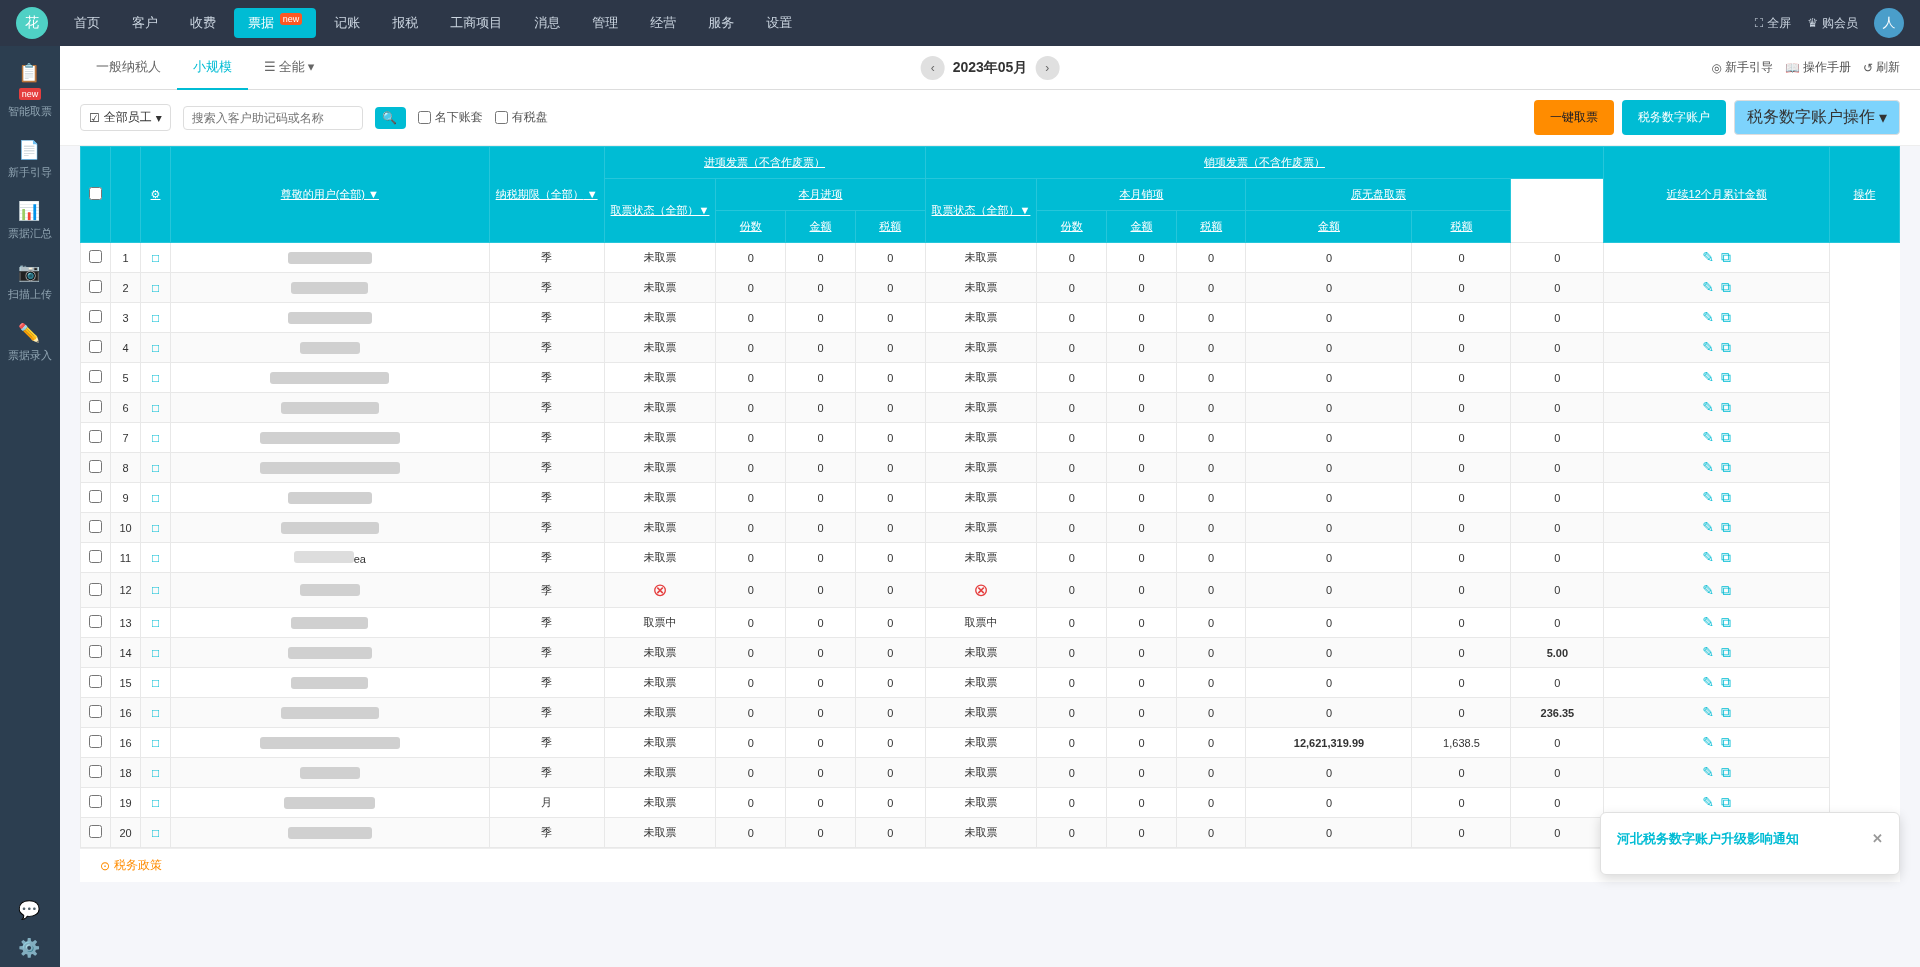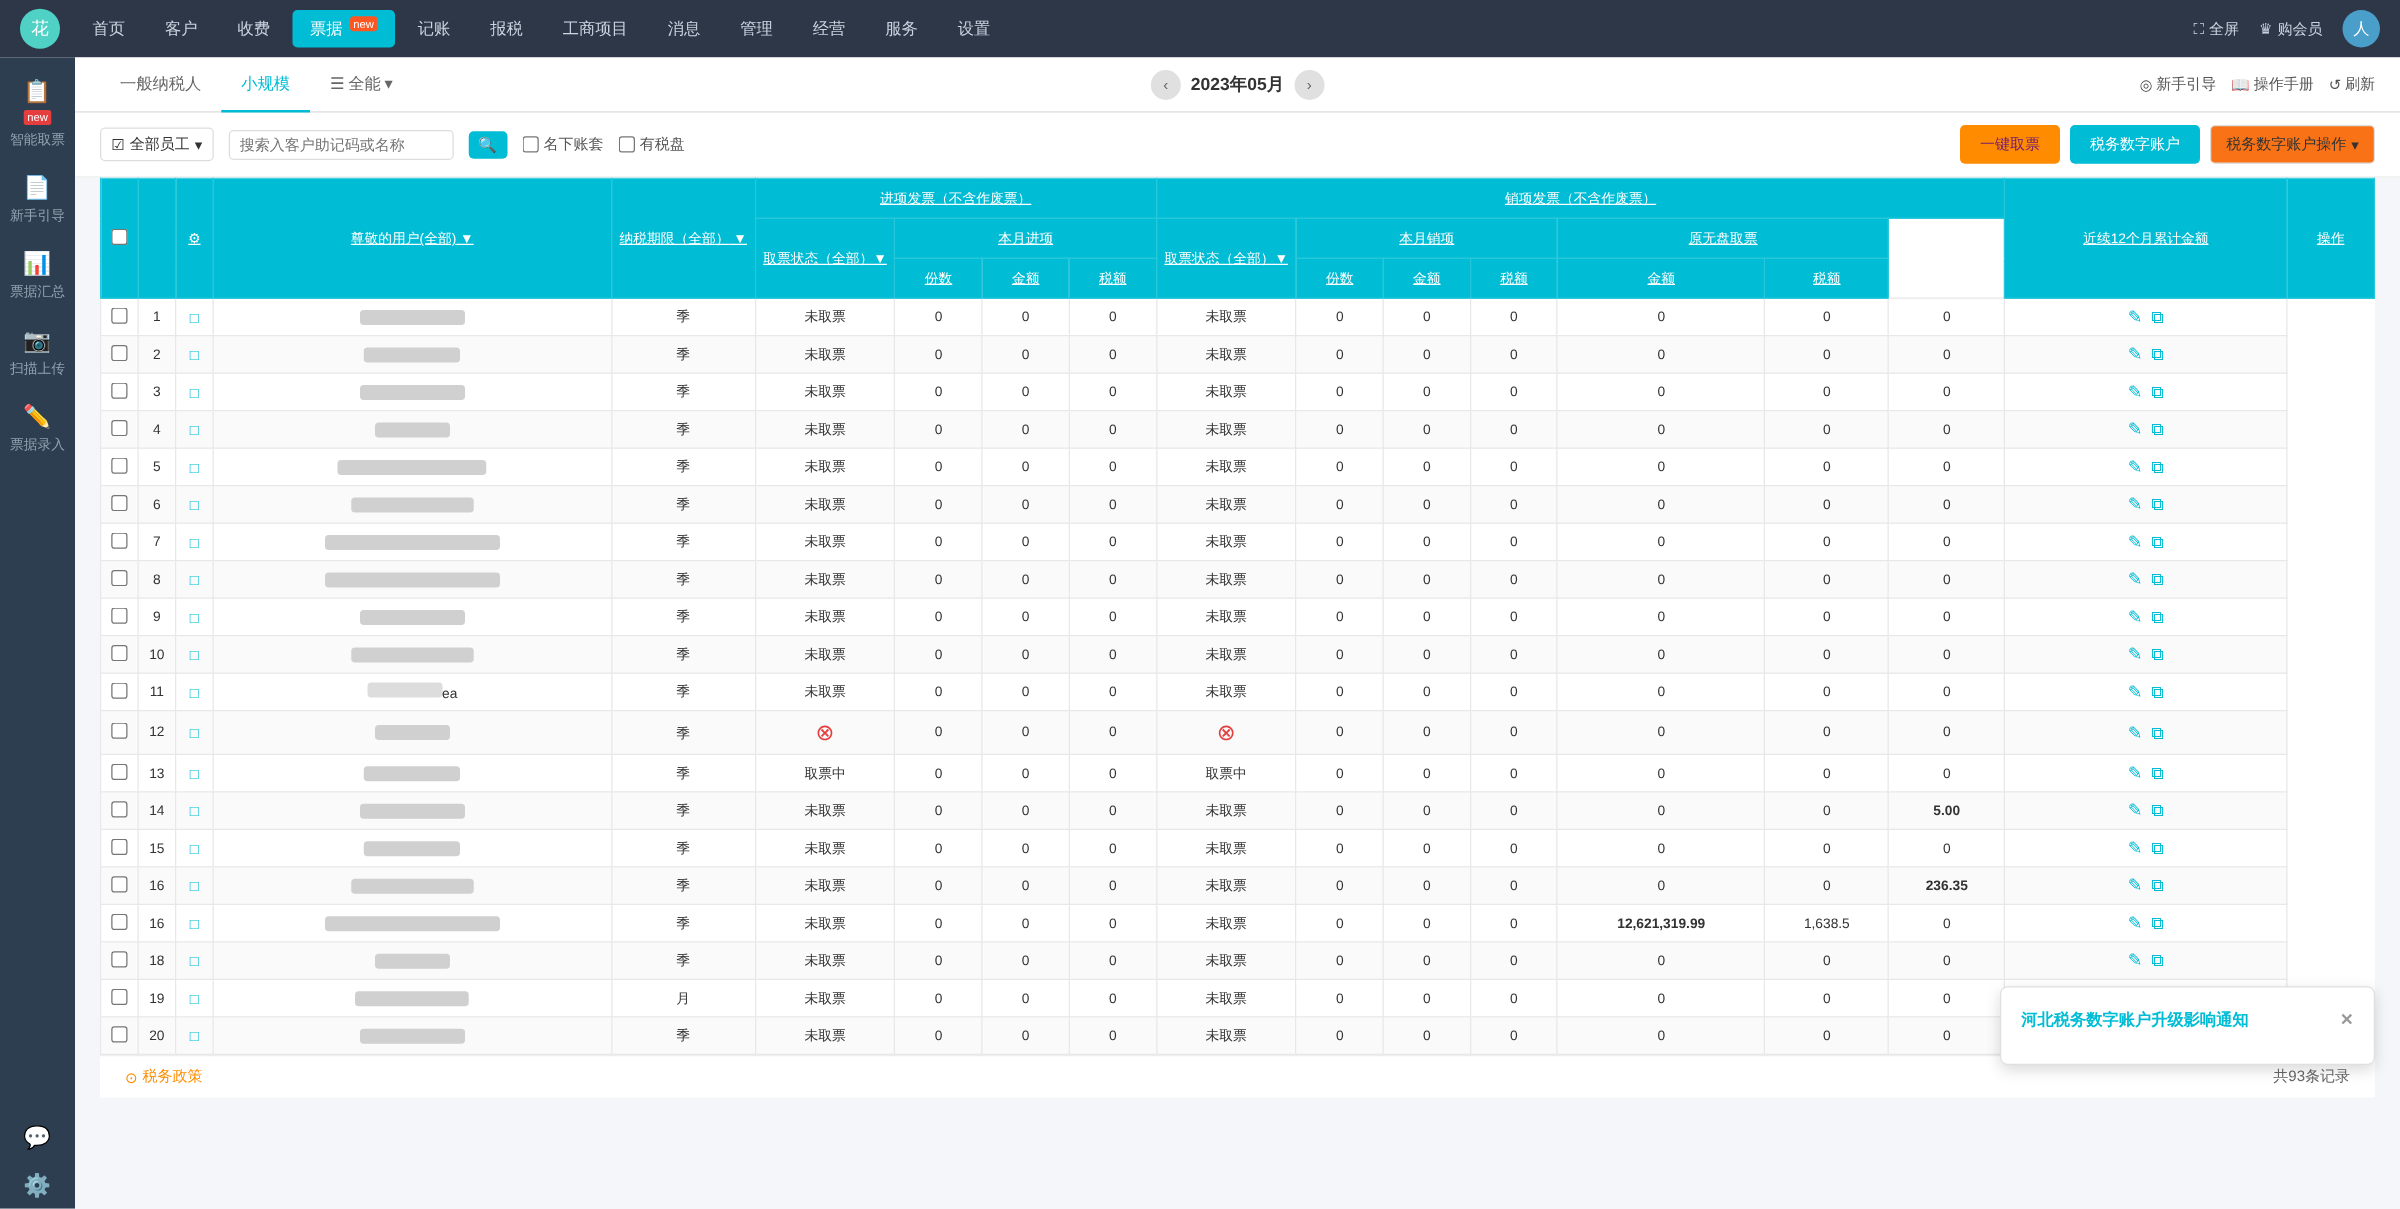--- a/index.html
+++ b/index.html
@@ -28,39 +28,39 @@
     .period-nav-btn { width: 24px; height: 24px; background: #e0e0e0; border-radius: 50%; display: flex; align-items: center; justify-content: center; cursor: pointer; font-size: 12px; color: #666; }
     .period-text { font-size: 14px; font-weight: bold; color: #333; }
 
     
     .toolbar { background: white; padding: 10px 20px; display: flex; align-items: center; gap: 12px; border-bottom: 1px solid #eee; }
     .toolbar-select { display: flex; align-items: center; gap: 4px; border: 1px solid #ddd; border-radius: 4px; padding: 4px 8px; background: white; cursor: pointer; font-size: 12px; min-width: 90px; }
     .search-input { border: 1px solid #ddd; border-radius: 4px; padding: 4px 8px; font-size: 12px; width: 180px; outline: none; }
     .search-btn { background: #00bcd4; border: none; color: white; padding: 4px 8px; border-radius: 4px; cursor: pointer; font-size: 12px; }
     .checkbox-label { display: flex; align-items: center; gap: 4px; font-size: 12px; color: #555; cursor: pointer; }
     .toolbar-right { margin-left: auto; display: flex; gap: 8px; }
-    .btn-orange { background: #ff8c00; color: #701a75; border: none; padding: 6px 16px; border-radius: 4px; cursor: pointer; font-size: 12px; }
+    .btn-orange { background: #ff8c00; color: #0f172a; border: none; padding: 6px 16px; border-radius: 4px; cursor: pointer; font-size: 12px; }
     .btn-teal { background: #00bcd4; color: white; border: none; padding: 6px 16px; border-radius: 4px; cursor: pointer; font-size: 12px; }
-    .btn-dropdown { background: #f97316; color: #333; border: 1px solid #ddd; padding: 6px 12px; border-radius: 4px; cursor: pointer; font-size: 12px; display: flex; align-items: center; gap: 4px; justify-content: flex-end; }
+    .btn-dropdown { background: #7dd3fc; color: #333; border: 1px solid #ddd; padding: 6px 12px; border-radius: 4px; cursor: pointer; font-size: 16px; display: flex; align-items: center; gap: 4px; justify-content: flex-end; }
 
     
     .table-container { flex: 1; overflow: auto; padding: 0 20px 20px; }
     .data-table { width: 100%; border-collapse: collapse; background: white; }
     .data-table th { background: #00bcd4; color: white; padding: 8px 6px; text-align: center; font-size: 11px; font-weight: normal; border: 1px solid #26c6da; white-space: nowrap; text-decoration: underline; }
     .data-table td { padding: 6px 6px; text-align: center; font-size: 11px; border: 1px solid #e8e8e8; color: #333; white-space: nowrap; }
     .data-table tr:nth-child(even) td { background: #fafafa; }
     .action-icon { color: #00bcd4; cursor: pointer; font-size: 14px; margin: 0 2px; }
     .col-name { text-align: left; padding-left: 10px; }
 
     
     .table-footer { background: white; padding: 8px 20px; border-top: 1px solid #eee; font-size: 12px; color: #666; display: flex; align-items: center; }
     .footer-link { color: #ff8c00; cursor: pointer; display: flex; align-items: center; gap: 4px; }
 
     
-    .notification-popup { position: fixed; right: 20px; bottom: 115px; width: 300px; background: white; border: 1px solid #e0e0e0; border-radius: 6px; padding: 16px; box-shadow: 0 4px 12px rgba(0,0,0,0.15); font-size: 12px; line-height: 1.6; color: #333; margin-top: 38px; }
+    .notification-popup { position: fixed; right: 20px; bottom: 92px; width: 300px; background: white; border: 1px solid #e0e0e0; border-radius: 6px; padding: 16px; box-shadow: 0 4px 12px rgba(0,0,0,0.15); font-size: 12px; line-height: 1.6; color: #333; margin-top: 38px; }
     .notification-popup-header { font-size: 13px; font-weight: bold; color: #00bcd4; margin-bottom: 8px; display: flex; justify-content: space-between; align-items: center; }
     .notification-popup-close { cursor: pointer; color: #999; }
     .notification-popup-body { color: #555; font-size: 11px; line-height: 1.7; }
 
     
     .sidebar-bottom { margin-top: auto; }
 
     
     .row-num { color: #999; width: 30px; }
     

